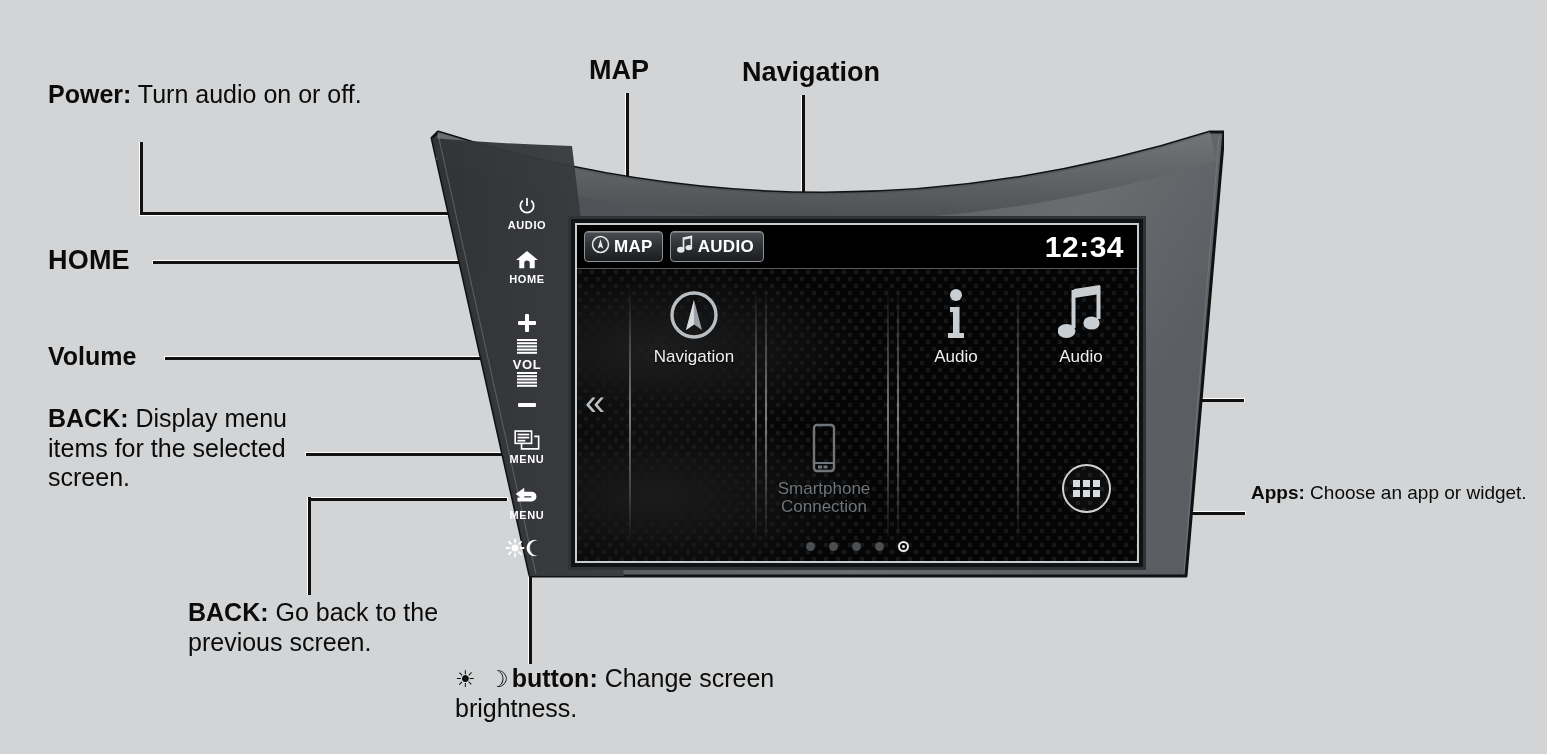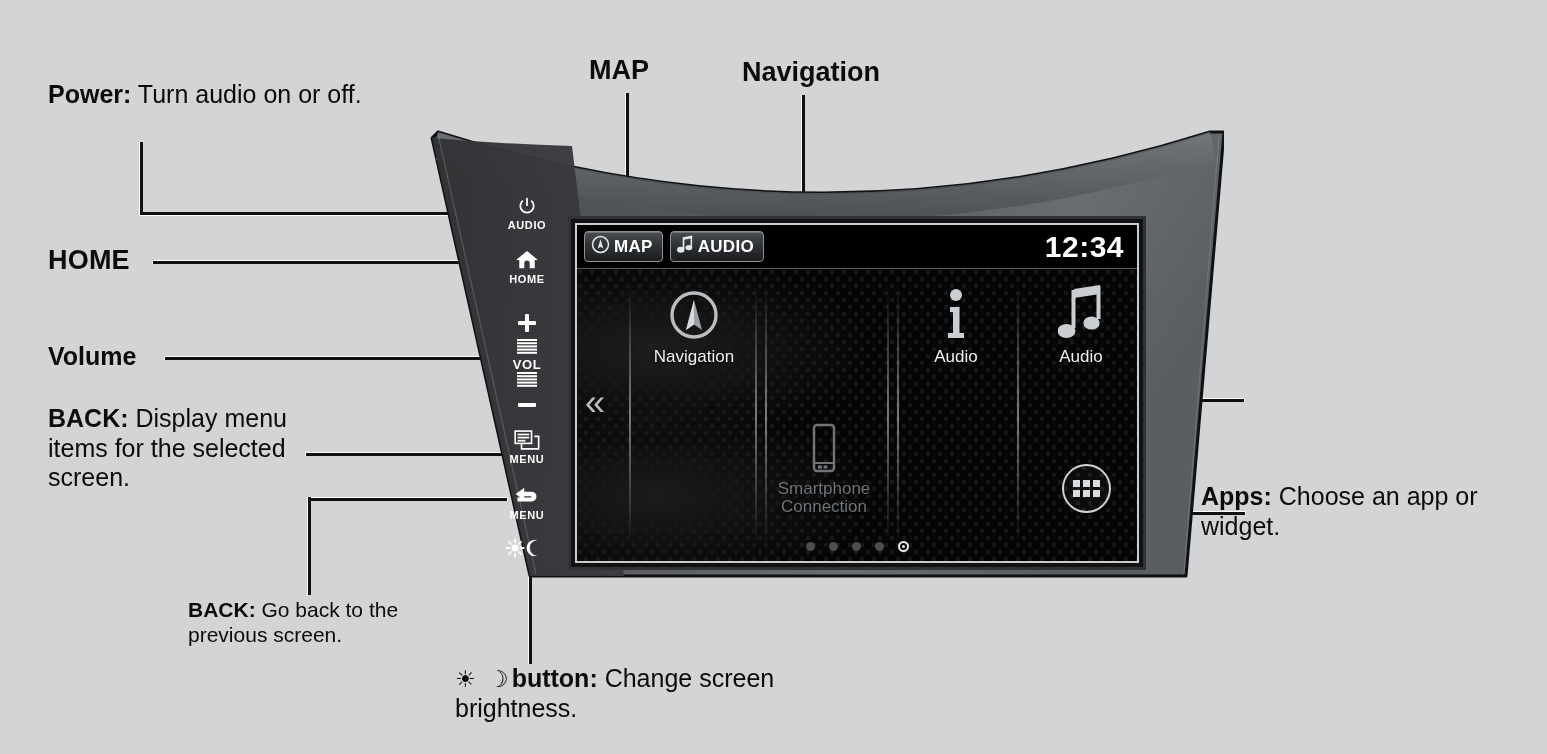--- a/index.html
+++ b/index.html
@@ -15,26 +15,26 @@
 
   
   .callout{position:absolute;color:#0b0b0b;line-height:1.18;}
   .callout .b{font-weight:bold;}
   .callout .n{font-weight:normal;margin-top:48px;}
 
   .c-power{left:48px;top:80px;font-size:25px;width:330px;}
   .c-home{left:48px;top:245px;font-size:27px;font-weight:bold;letter-spacing:.2px;}
   .c-volume{left:48px;top:342px;font-size:25px;font-weight:bold;}
   .c-menu{left:48px;top:404px;font-size:25px;width:300px;}
-  .c-back{left:188px;top:598px;font-size:21px;width:260px;}
+  .c-back{left:188px;top:598px;font-size:25px;width:260px;}
   .c-bright{left:455px;top:664px;font-size:25px;width:330px;}
   .c-map{left:589px;top:55px;font-size:27px;font-weight:bold;}
   .c-nav{left:742px;top:57px;font-size:27px;font-weight:bold;}
   .c-settings{left:1249px;top:364px;font-size:25px;width:290px;}
-  .c-apps{left:1201px;top:482px;font-size:25px;width:280px;}
+  .c-apps{left:1251px;top:482px;font-size:19px;width:280px;}
   .c-model{right:22px;bottom:14px;font-size:27px;font-style:italic;font-weight:500;}
 
   .bright-glyphs{font-size:23px;letter-spacing:3px;}
 
   
   .ln{position:absolute;background:#111;}
   .lnw{position:absolute;background:#fff;}
   .lh{height:3px;}
   .lv{width:3px;}
 

